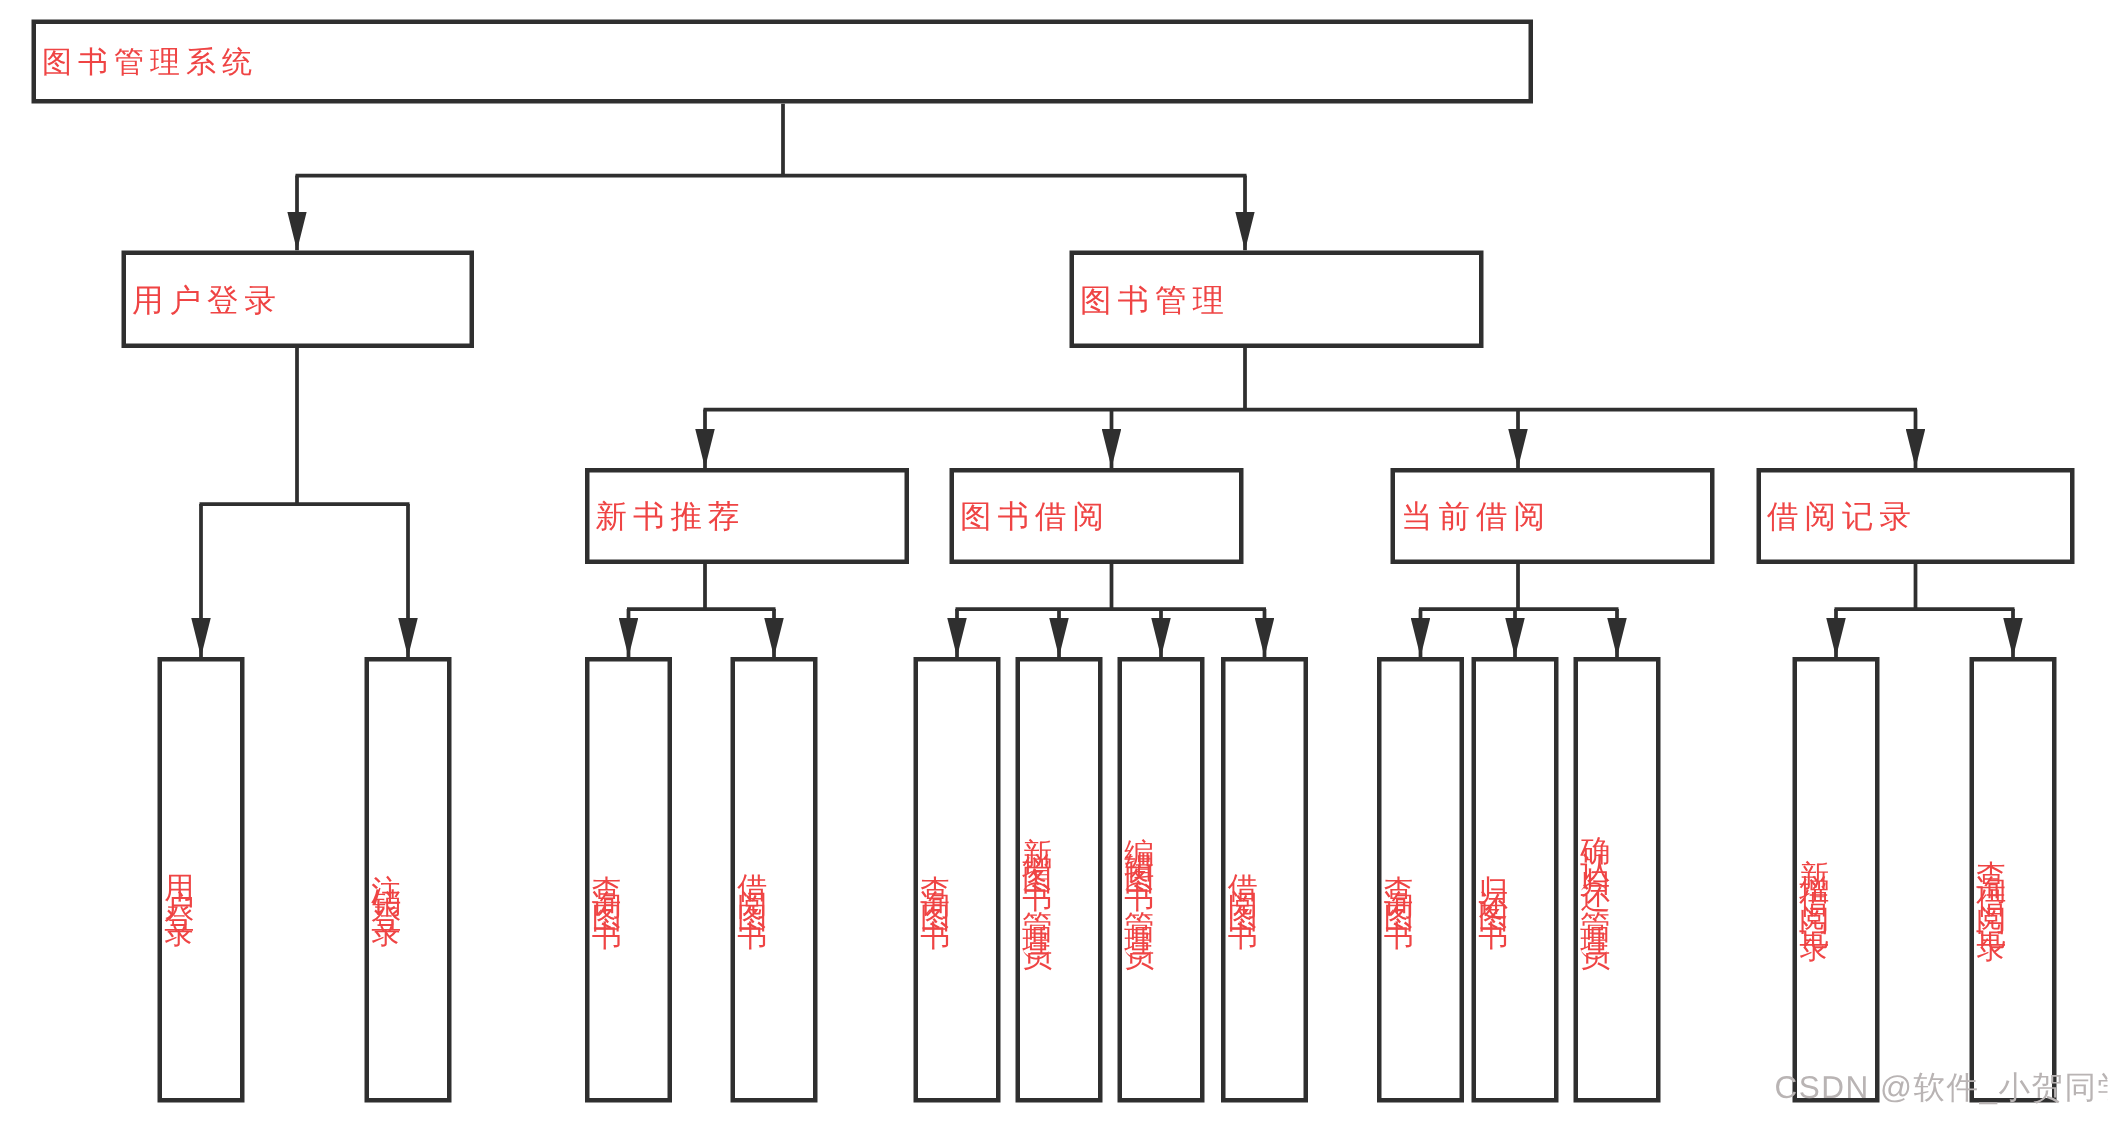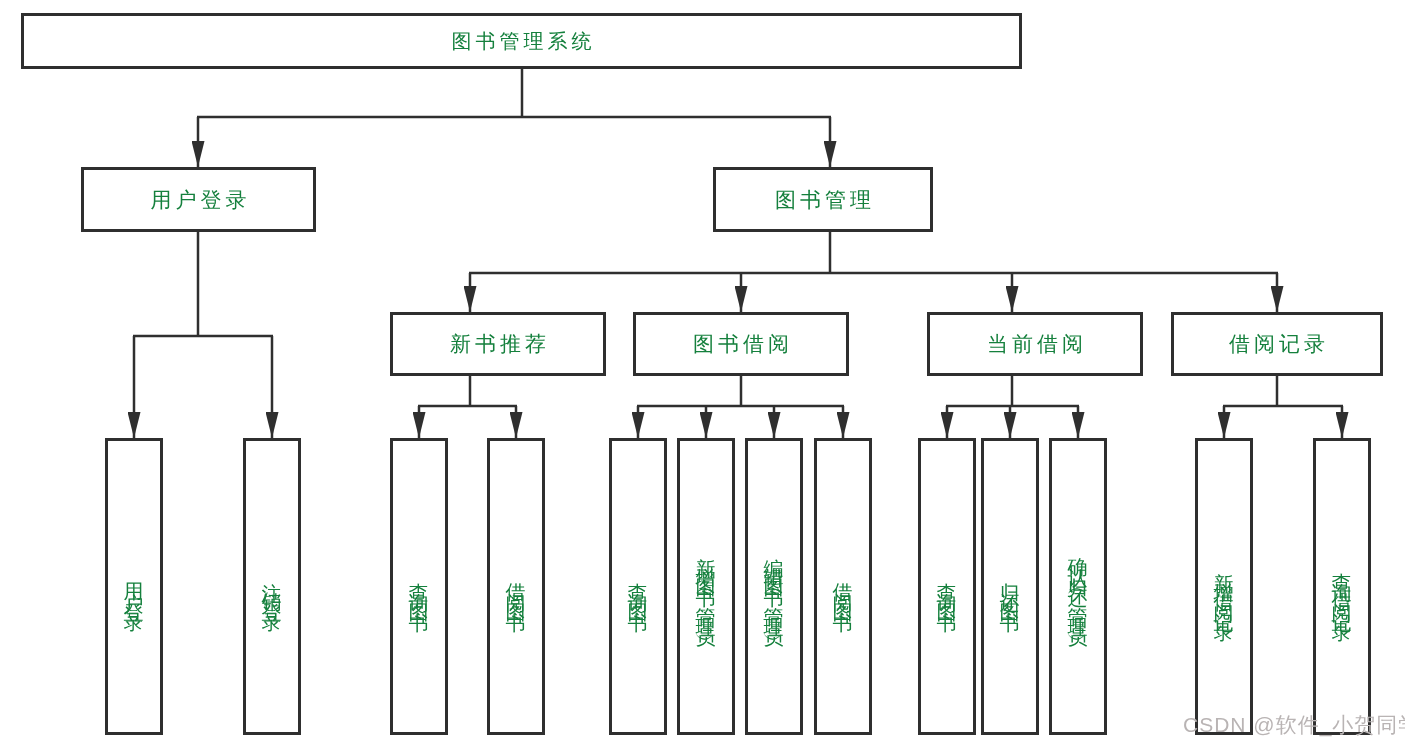--- a/index.html
+++ b/index.html
@@ -12,22 +12,21 @@
   }
   #stage { position: absolute; left: 0; top: 0; width: 1405px; height: 747px; }
   #wires { position: absolute; left: 0; top: 0; }
   .node {
     position: absolute;
     box-sizing: border-box;
     border: 3px solid #2f2f2f;
     background: #ffffff;
     display: flex;
     align-items: center;
-    justify-content: center;
-    color: #15803d;
+    color: #ef4444;
   }
   .h-label {
     font-size: 21px;
     letter-spacing: 4px;
     text-indent: 4px; 
     white-space: nowrap;
   }
   .root-label { font-size: 20px; }
   .leaf { width: 58px; top: 438px; height: 297px; }
   .v-label {
@@ -116,28 +115,28 @@
     </g>
   </svg>
 
   <div class="node" style="left:21px; top:13px; width:1001px; height:56px;">
     <span class="h-label root-label">图书管理系统</span>
   </div>
 
   <div class="node" style="left:81px; top:167px; width:235px; height:65px;">
     <span class="h-label">用户登录</span>
   </div>
-  <div class="node" style="left:713px; top:167px; width:220px; height:65px;">
+  <div class="node" style="left:713px; top:167px; width:276px; height:65px;">
     <span class="h-label">图书管理</span>
   </div>
 
   <div class="node" style="left:362px; top:312px; width:216px; height:64px;margin-left:28px;">
     <span class="h-label">新书推荐</span>
   </div>
-  <div class="node" style="left:633px; top:312px; width:216px; height:64px;">
+  <div class="node" style="left:633px; top:312px; width:196px; height:64px;">
     <span class="h-label">图书借阅</span>
   </div>
   <div class="node" style="left:904px; top:312px; width:216px; height:64px;margin-left:23px;">
     <span class="h-label">当前借阅</span>
   </div>
   <div class="node" style="left:1171px; top:312px; width:212px; height:64px;">
     <span class="h-label">借阅记录</span>
   </div>
 
   <div class="node leaf" style="left:105px;">

